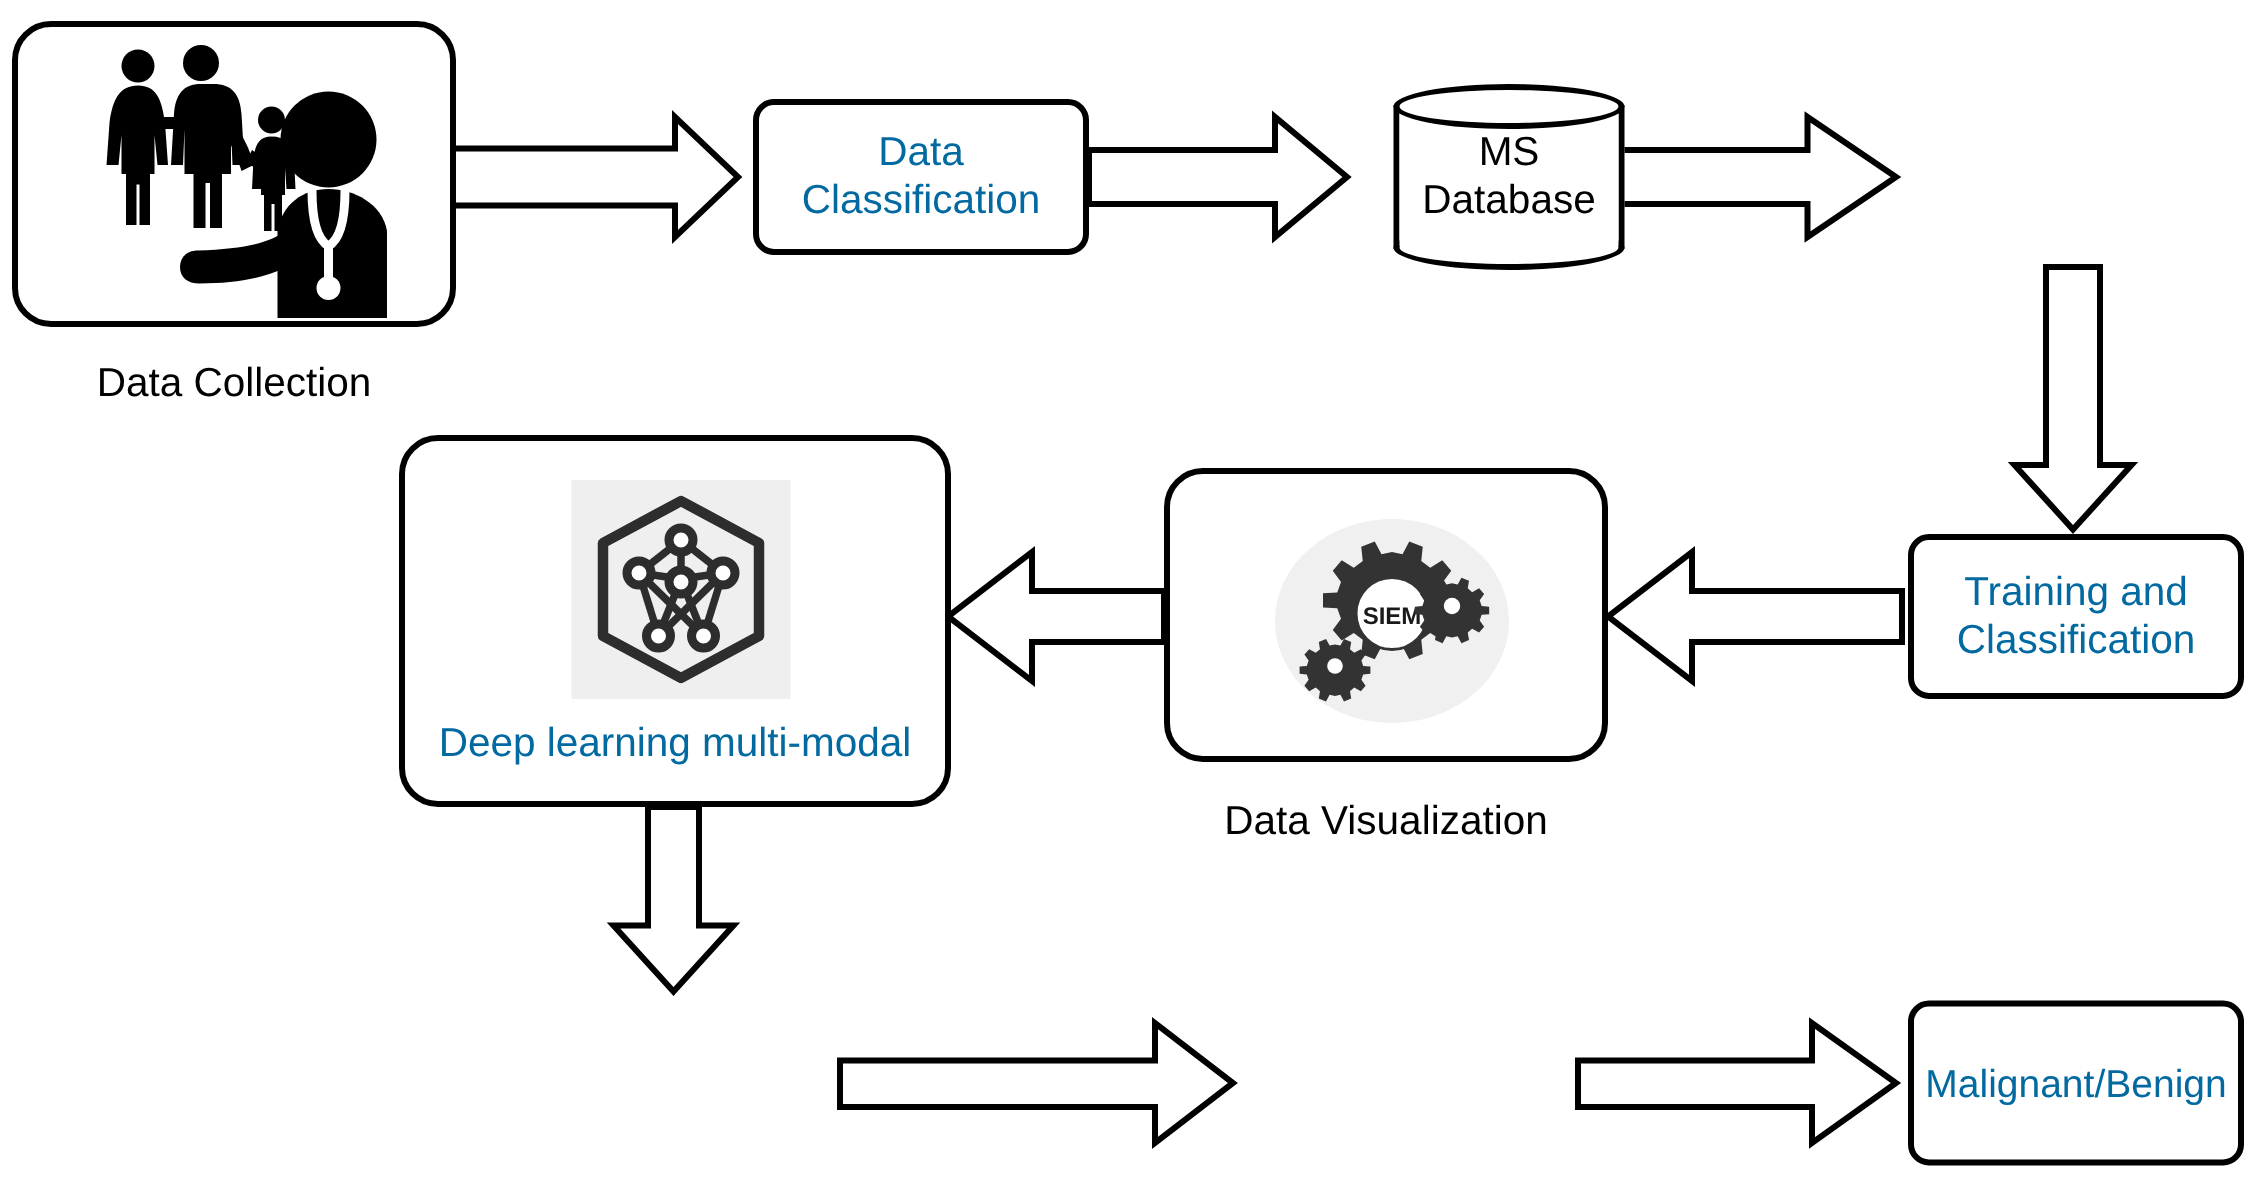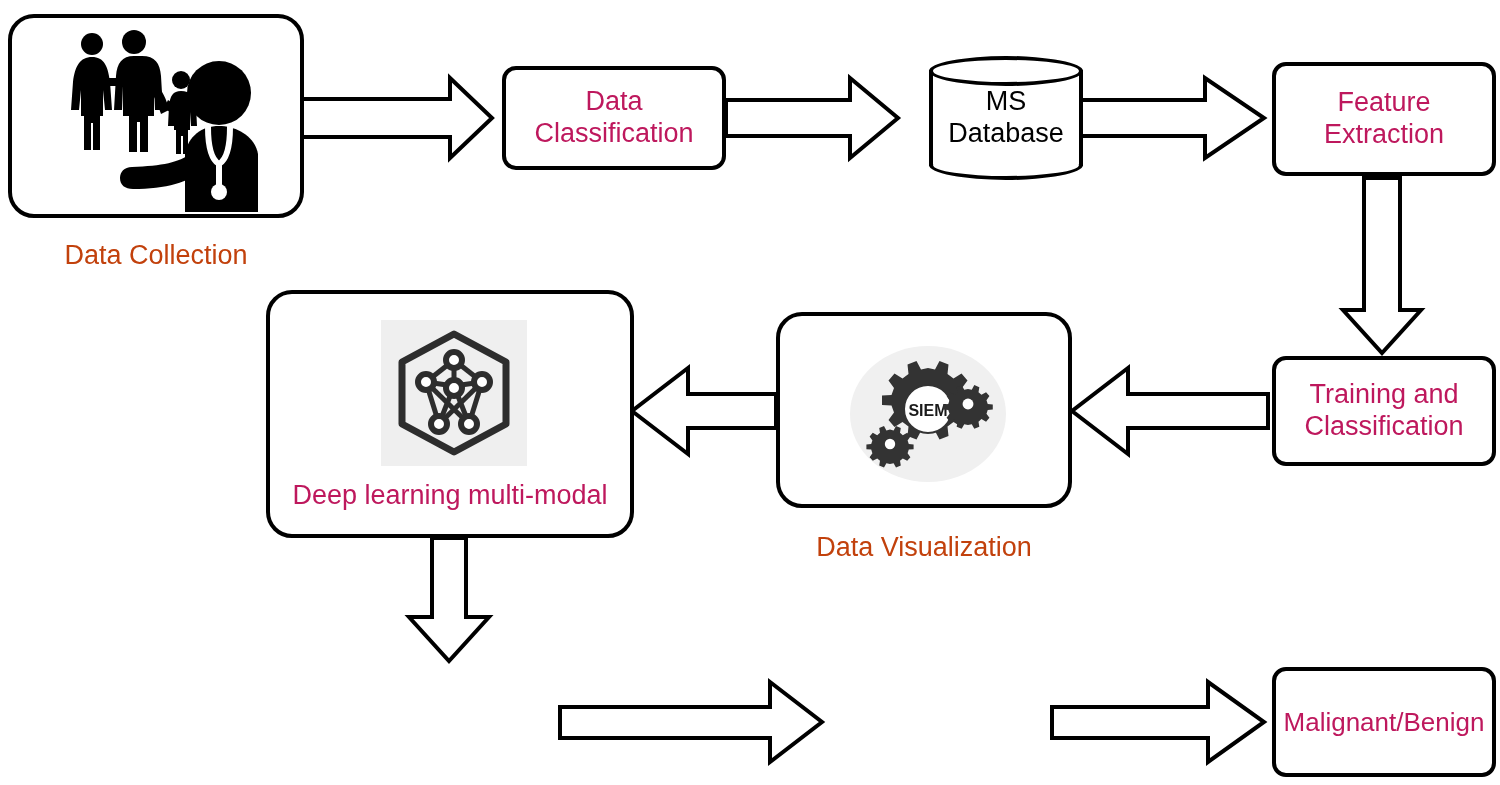--- a/index.html
+++ b/index.html
@@ -25,32 +25,32 @@
     box-sizing: border-box;
     background: #ffffff;
     border: 4px solid #000000;
     border-radius: 14px;
     display: flex;
     align-items: center;
     justify-content: center;
     text-align: center;
     line-height: 1.18;
     font-size: 27px;
-    color: #be185d;
+    color: #0369a1;
     z-index: 3;
   }
   .node.big-radius { border-radius: 26px; }
   .node .label-text { display: block; padding: 0 6px; white-space: pre-line; }
 
   
   .caption {
     position: absolute;
     text-align: center;
     font-size: 27px;
-    color: #c2410c;
+    color: #000000;
     z-index: 3;
     white-space: nowrap;
   }
 
   
   .cylinder {
     position: absolute;
     z-index: 3;
     margin-left: 26px;
   }
@@ -191,24 +191,20 @@
 
   <div class="cylinder" style="left:903px; top:56px; width:154px; height:124px;">
     <div class="cyl-bottom"></div>
     <div class="cyl-body"></div>
     <div class="cyl-mask"></div>
     <div class="cyl-top"></div>
     <div class="cyl-text">MS
 Database</div>
   </div>
 
-  <div class="node" style="left:1272px; top:62px; width:224px; height:114px;">
-    <span class="label-text">Feature
-Extraction</span>
-  </div>
 
   <div class="node" style="left:1272px; top:356px; width:224px; height:110px;">
     <span class="label-text">Training and
 Classification</span>
   </div>
 
   <div class="node big-radius" style="left:776px; top:312px; width:296px; height:196px;">
     <span class="icon-wrap icon-circle-gray" style="left:70px; top:30px; width:156px; height:136px;">
       <svg viewBox="0 0 156 136" width="156" height="136" xmlns="http://www.w3.org/2000/svg">
 

